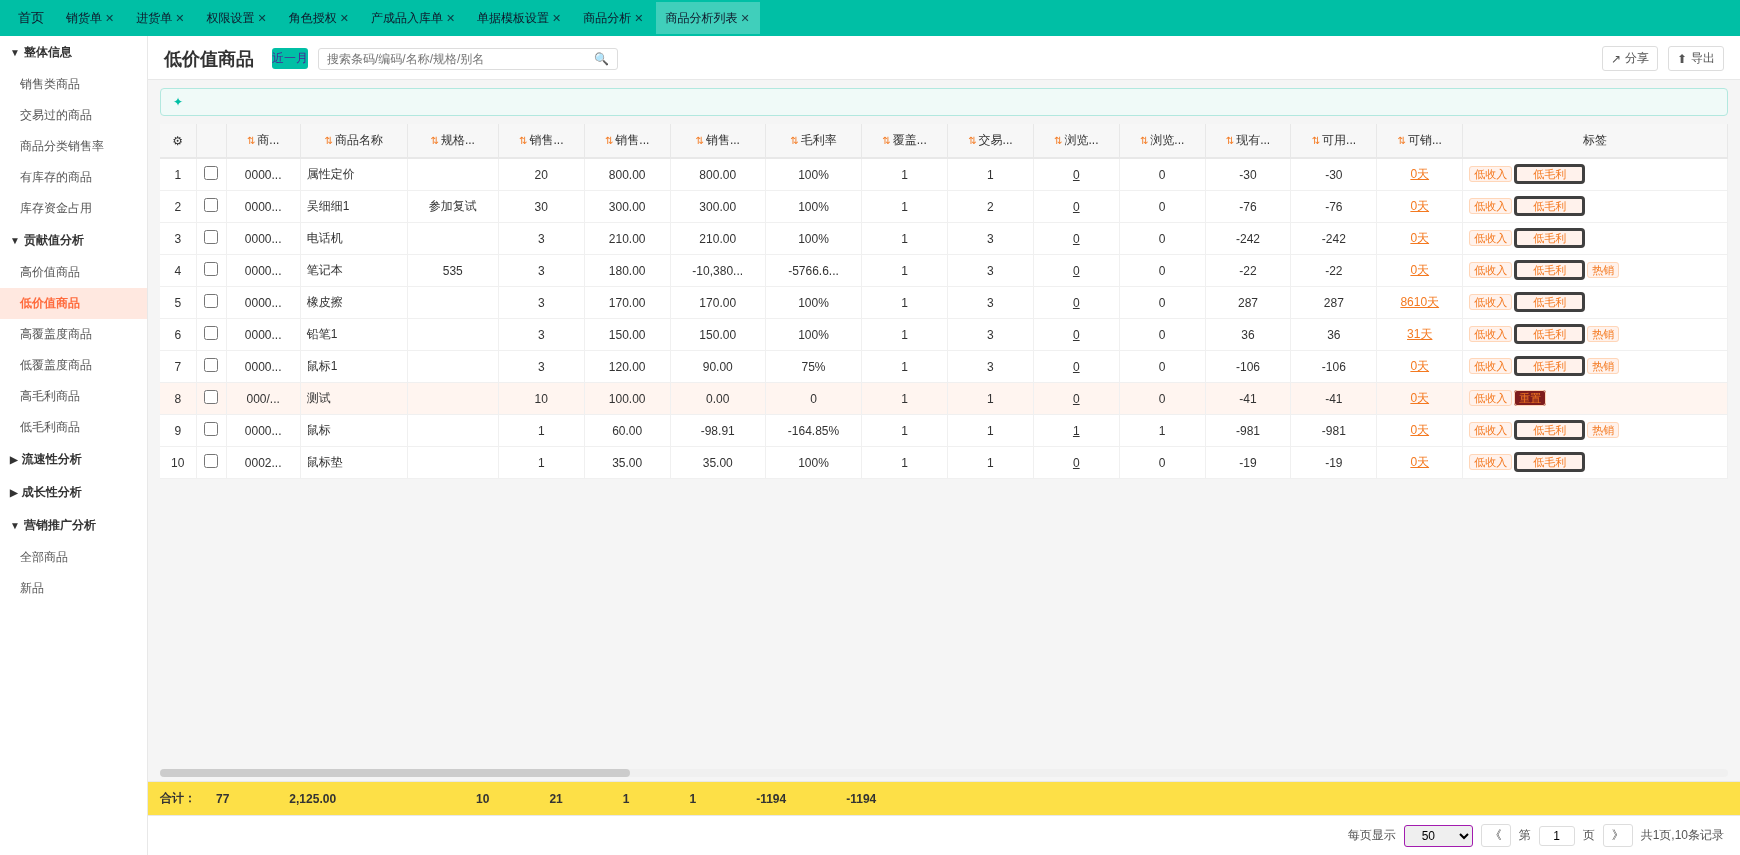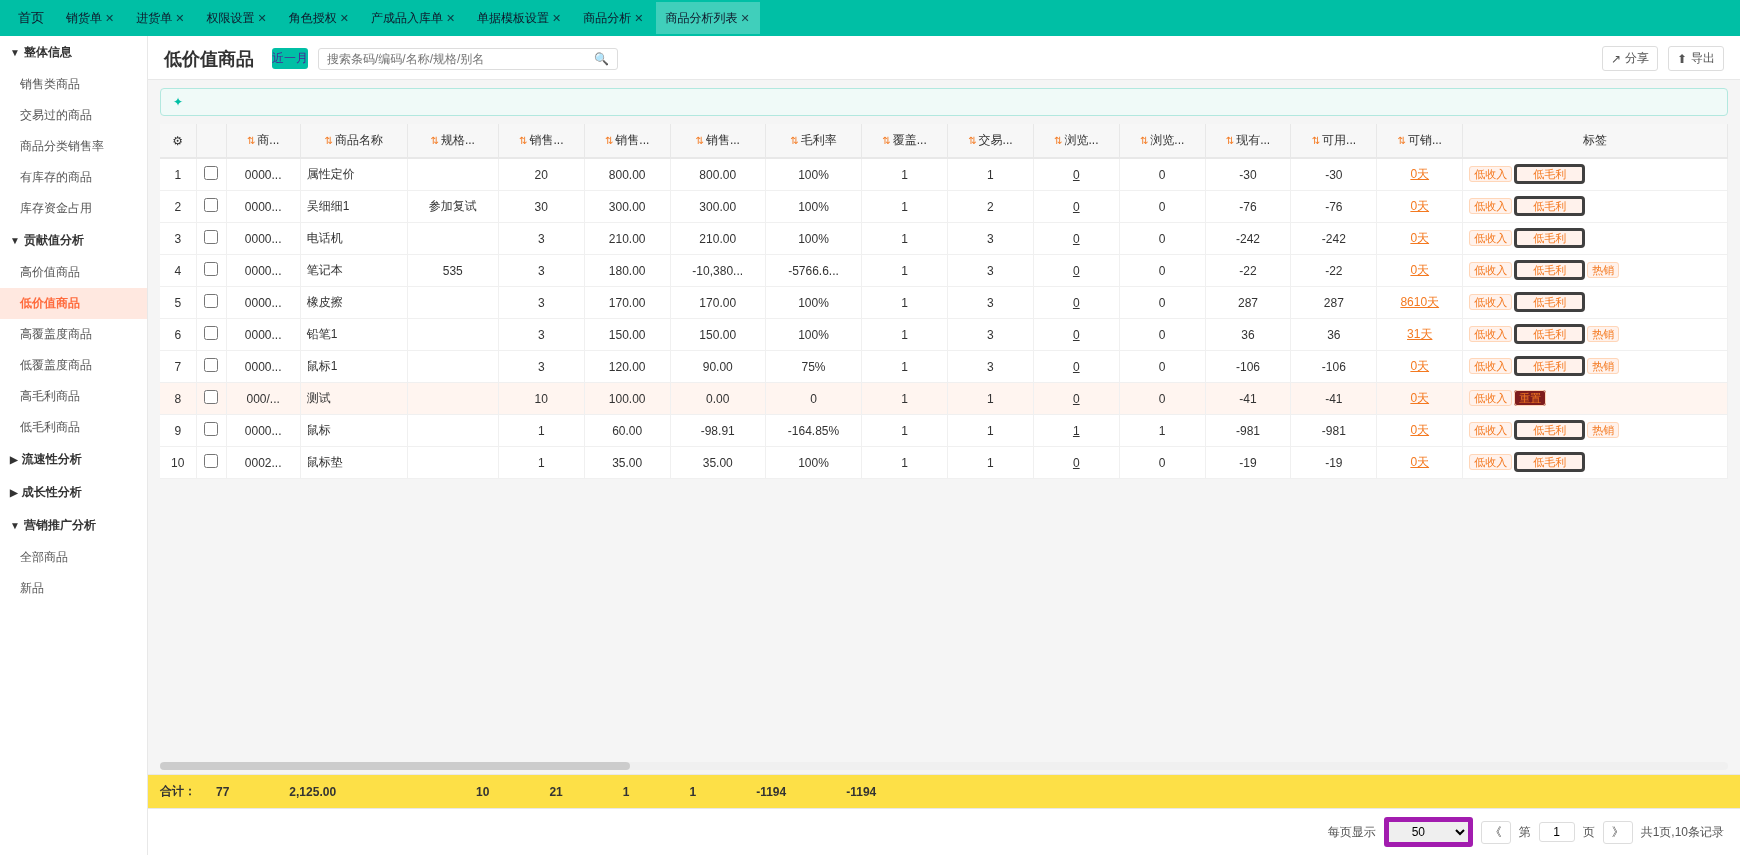--- a/index.html
+++ b/index.html
@@ -204,23 +204,23 @@
       border-top: 1px solid #e8e8e8;
       padding: 8px 16px;
       display: flex;
       align-items: center;
       justify-content: flex-end;
       gap: 8px;
       font-size: 12px;
       color: #555;
     }
     .page-size-select {
-      border: 5px solid #a21caf;
+      border: 1px solid #a21caf;
       border-radius: 3px;
-      padding: 2px 19px;
+      padding: 2px 13px;
       font-size: 12px;
       cursor: pointer;
     }
     .page-btn {
       border: 1px solid #ddd;
       border-radius: 3px;
       padding: 2px 8px;
       background: #fff;
       cursor: pointer;
       color: #333;

